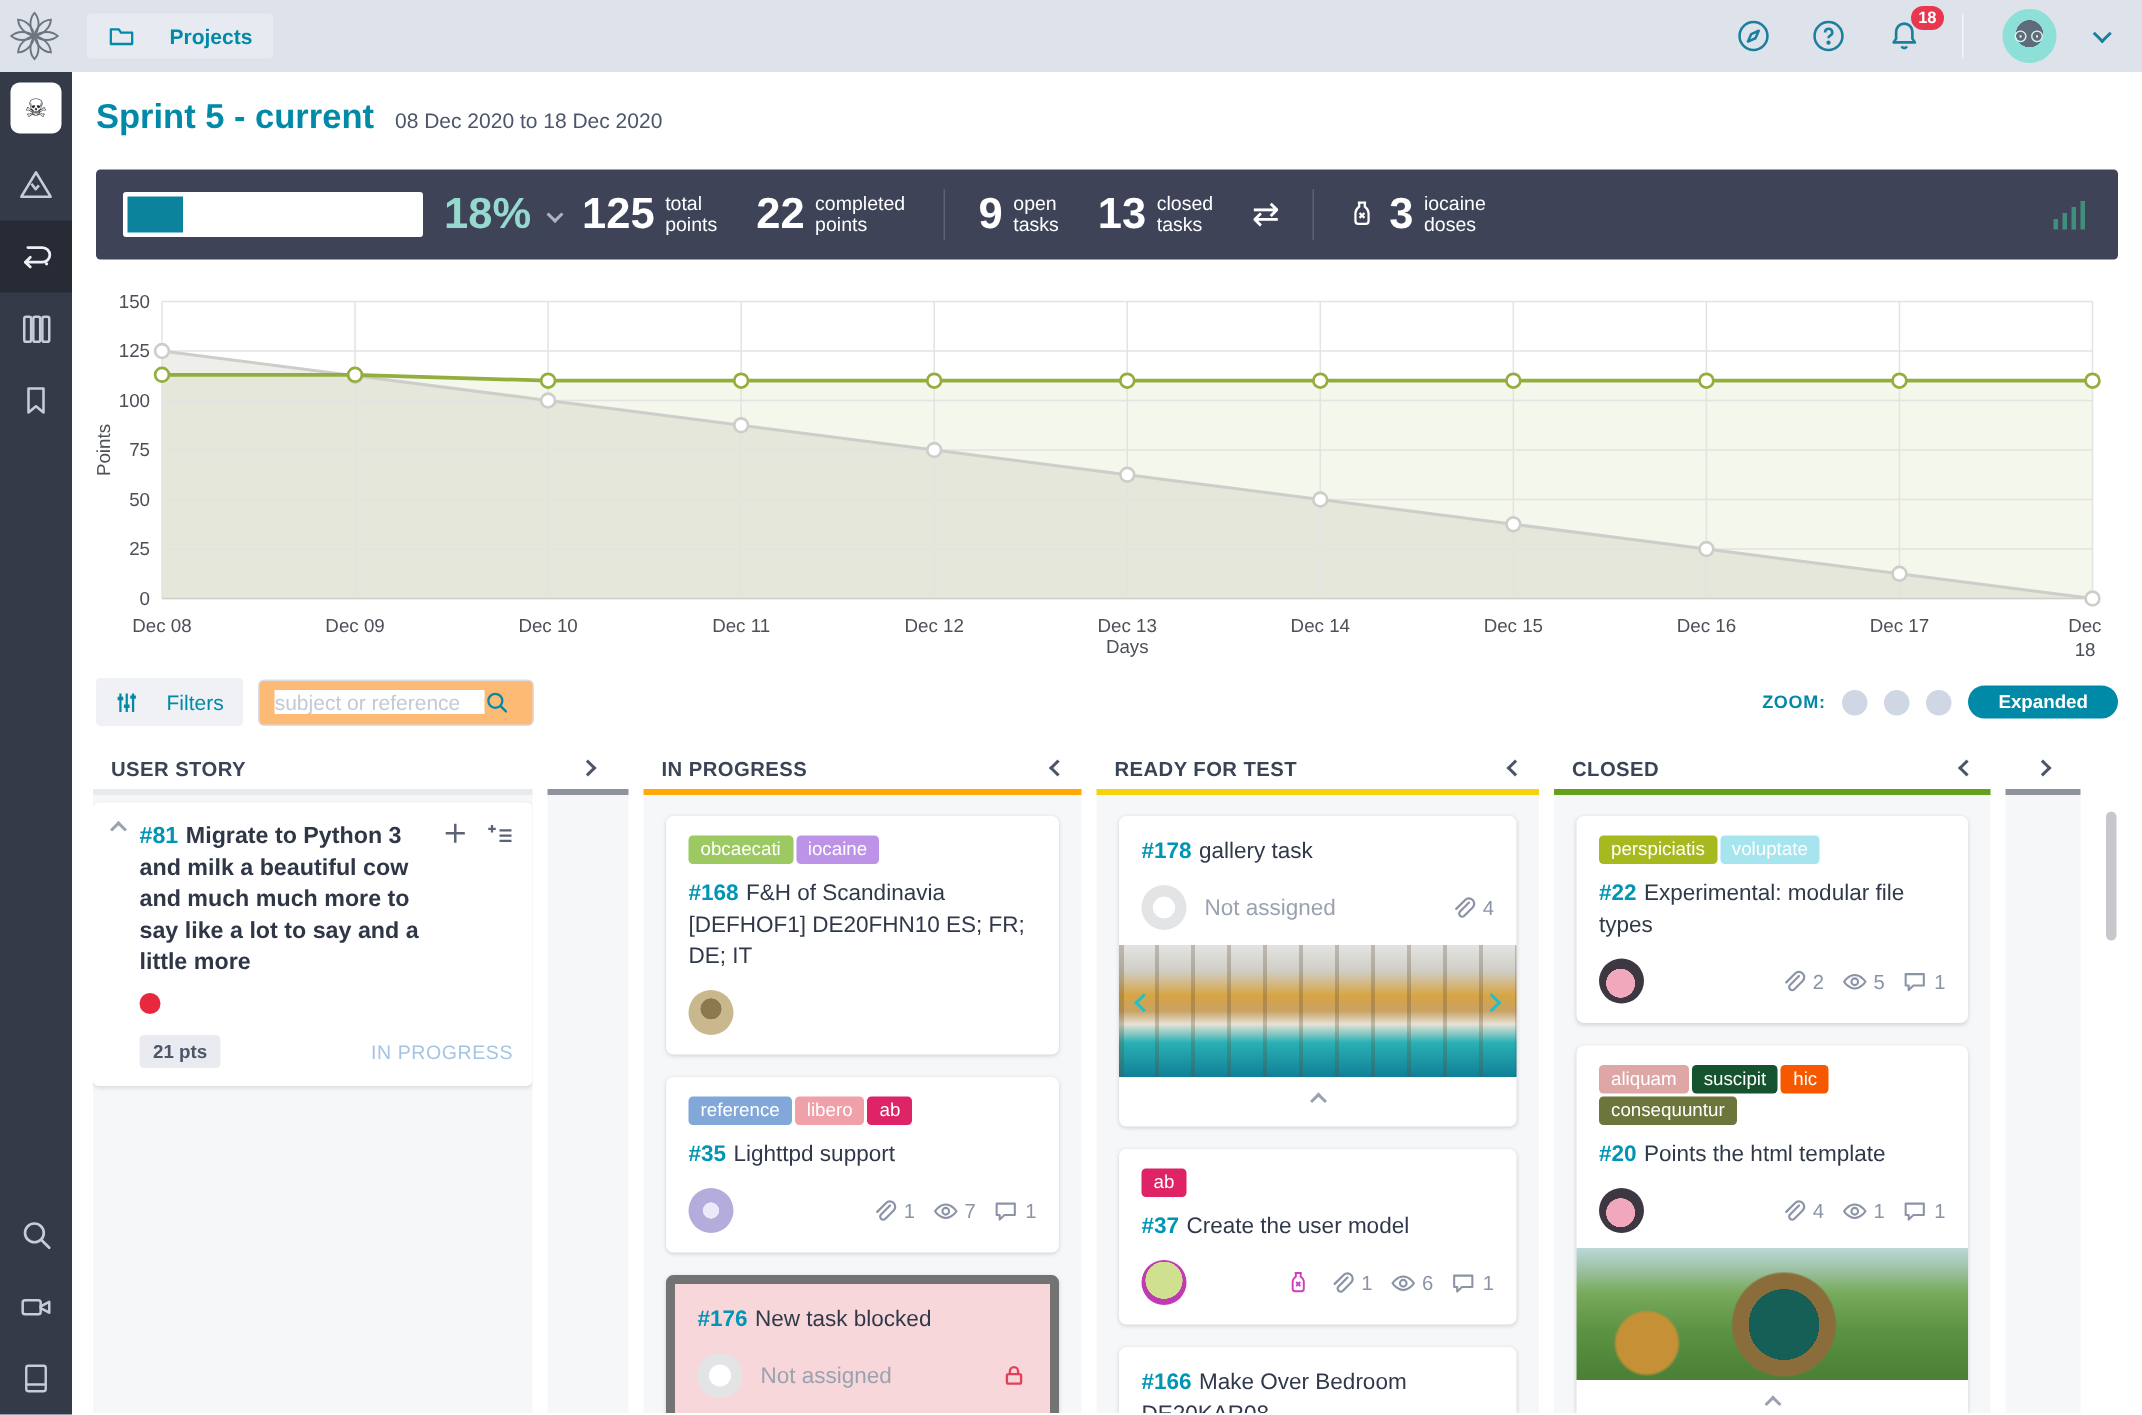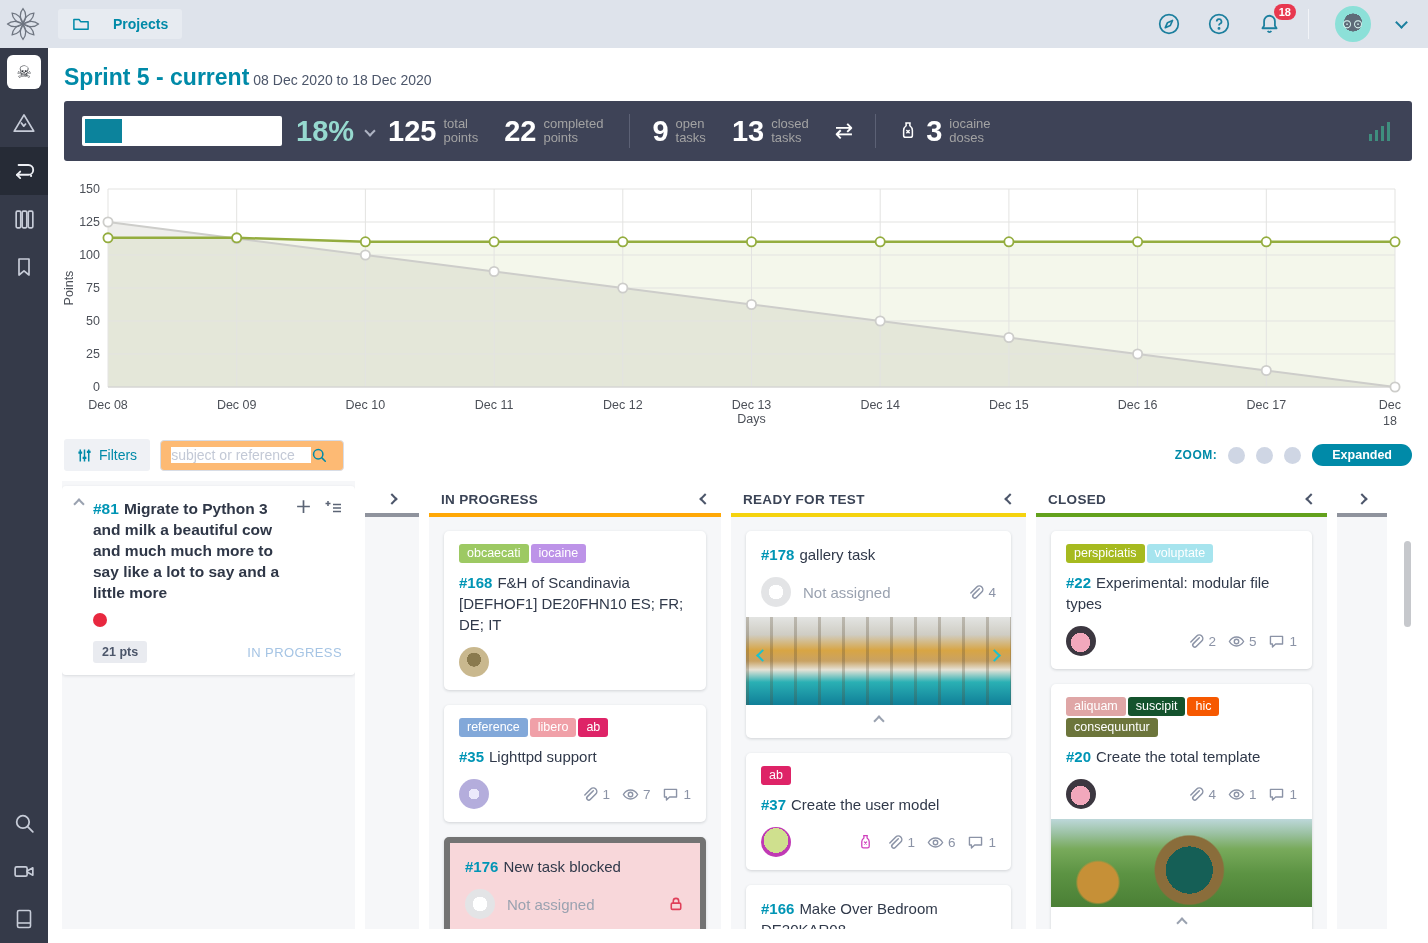--- a/index.html
+++ b/index.html
@@ -31,46 +31,46 @@
   .side-item { width:48px; height:48px; display:flex; align-items:center; justify-content:center;
     color:#c7ccd8; cursor:pointer; }
   .side-item.active { background:#262b36; color:#eef0f5; }
   .proj-avatar { width:34px; height:34px; background:#fff; border-radius:6px;
     display:flex; align-items:center; justify-content:center; font-size:17px; color:#23272e;
     margin:7px 0 10px; cursor:pointer; }
   .side-spacer { flex:1; }
 
   
   .main { position:absolute; top:48px; left:48px; width:1380px; height:895px; background:#fff; }
-  .title-row { display:flex; align-items:baseline; gap:4px; margin:16px 16px 10px; }
+  .title-row { display:flex; align-items:baseline; gap:14px; margin:16px 16px 22px; }
   .sprint-title { color:#008aa8; font-size:23px; font-weight:bold; }
   .sprint-dates { color:#4c566a; font-size:14px; }
 
   
   .stats-bar { margin:0 16px; height:60px; background:#3e4357; border-radius:3px;
     display:flex; align-items:center; color:#fff; padding:0 18px; }
   .pbar { width:200px; height:30px; background:#fff; border-radius:2px; padding:3px; }
   .pbar-fill { height:100%; background:#0c839c; }
   .pct { color:#96d9cf; font-size:29px; font-weight:bold; margin-left:14px; }
   .pct-caret { width:8px; height:8px; border-right:2px solid #aeb4c4; border-bottom:2px solid #aeb4c4;
     transform:rotate(45deg); margin:0 14px 0 12px; cursor:pointer; }
   .stat { display:flex; align-items:center; margin-right:26px; }
   .stat-num { font-size:29px; font-weight:bold; }
-  .stat-lbl { font-size:13px; line-height:14px; margin-left:7px; color:#a3a3a3; }
+  .stat-lbl { font-size:13px; line-height:14px; margin-left:7px; color:#ffffff; }
   .sb-divider { width:1px; height:34px; background:#5c6175; margin:0 22px 0 0; }
   .swap { font-size:22px; color:#fff; margin-right:22px; cursor:pointer; }
   .chart-btn { margin-left:auto; background:none; border:0; cursor:pointer; display:flex; }
 
   
   .chart-wrap { margin:18px 0 0 14px; }
   .tick { font-family:"Liberation Sans",sans-serif; font-size:12.5px; fill:#4c5058; }
 
   
   .filters-row { display:flex; align-items:center; margin:6px 16px 10px; }
-  .filters-btn { display:flex; align-items:flex-end; gap:7px; background:#eff1f5; border:0;
+  .filters-btn { display:flex; align-items:flex-end; gap:19px; background:#eff1f5; border:0;
     color:#008aa8; font-size:14px; font-family:inherit; padding:8px 13px; border-radius:3px; cursor:pointer; }
   .search-box { display:flex; align-items:center; border:1px solid #d8dde6; border-radius:4px;
     margin-left:10px; padding:6px 10px; width:184px; background:#fdba74; }
   .search-box input { border:0; outline:none; width:140px; font-size:14px; font-family:inherit; color:#3b4456; }
   .search-box input::placeholder { color:#c3c9d6; }
   .zoom-ctrl { margin-left:auto; display:flex; align-items:center; gap:11px; }
   .zoom-lbl { color:#008aa8; font-size:12px; font-weight:bold; letter-spacing:.5px; }
   .zoom-dot { width:17px; height:17px; border-radius:50%; background:#cfd6e4; cursor:pointer; }
   .zoom-pill { background:#008aa8; color:#fff; font-size:12.5px; font-weight:bold;
     border:0; border-radius:11px; padding:4px 20px; cursor:pointer; font-family:inherit; }
@@ -409,20 +409,24 @@
       <span class="zoom-dot"></span>
       <span class="zoom-dot"></span>
       <span class="zoom-dot"></span>
       <button class="zoom-pill">Expanded</button>
     </div>
   </div>
 
   <div class="board">
 
     <div class="col" style="width:293px">
+      <div class="col-head">
+        <span class="col-title">USER STORY</span>
+        <div class="underline" style="background: rgb(233, 234, 238);"></div>
+      </div>
       <div class="col-body" style="padding:5px 0 0">
         <div class="us-card">
           <span class="chev chev-up us-collapse"></span>
           <div class="us-main">
             <div class="us-head">
               <div class="us-title"><a class="ref" href="#">#81</a><span>Migrate to Python 3 and milk a beautiful cow and much much more to say like a lot to say and a little more</span></div>
               <div class="us-actions">
                 <button class="us-action">
                   <svg viewBox="0 0 16 16" width="17" height="17" stroke="currentColor" stroke-width="1.6" fill="none">
                       <path d="M8 2v12M2 8h12"></path>
@@ -621,21 +625,21 @@
             </div>
           </div>
         </div>
         <div class="card">
           <div class="tags">
             <span class="tag" style="background: rgb(223, 166, 166);">aliquam</span>
             <span class="tag" style="background: #14532d;">suscipit</span>
             <span class="tag" style="background: rgb(246, 88, 0);">hic</span>
             <span class="tag" style="background: rgb(108, 117, 59);">consequuntur</span>
           </div>
-          <div class="card-title"><a class="ref" href="#">#20</a><span>Create the total template</span></div>
+          <div class="card-title"><a class="ref" href="#">#20</a><span>Points the html template</span></div>
           <div class="card-footer">
             <span class="avatar av-pig"></span>
             <div class="cstats">
               <span class="cstat">
                   <svg class="ic">
                     <use href="#i-clip"></use>
                   </svg>
                   <span>4</span>
                 </span>
               <span class="cstat">

